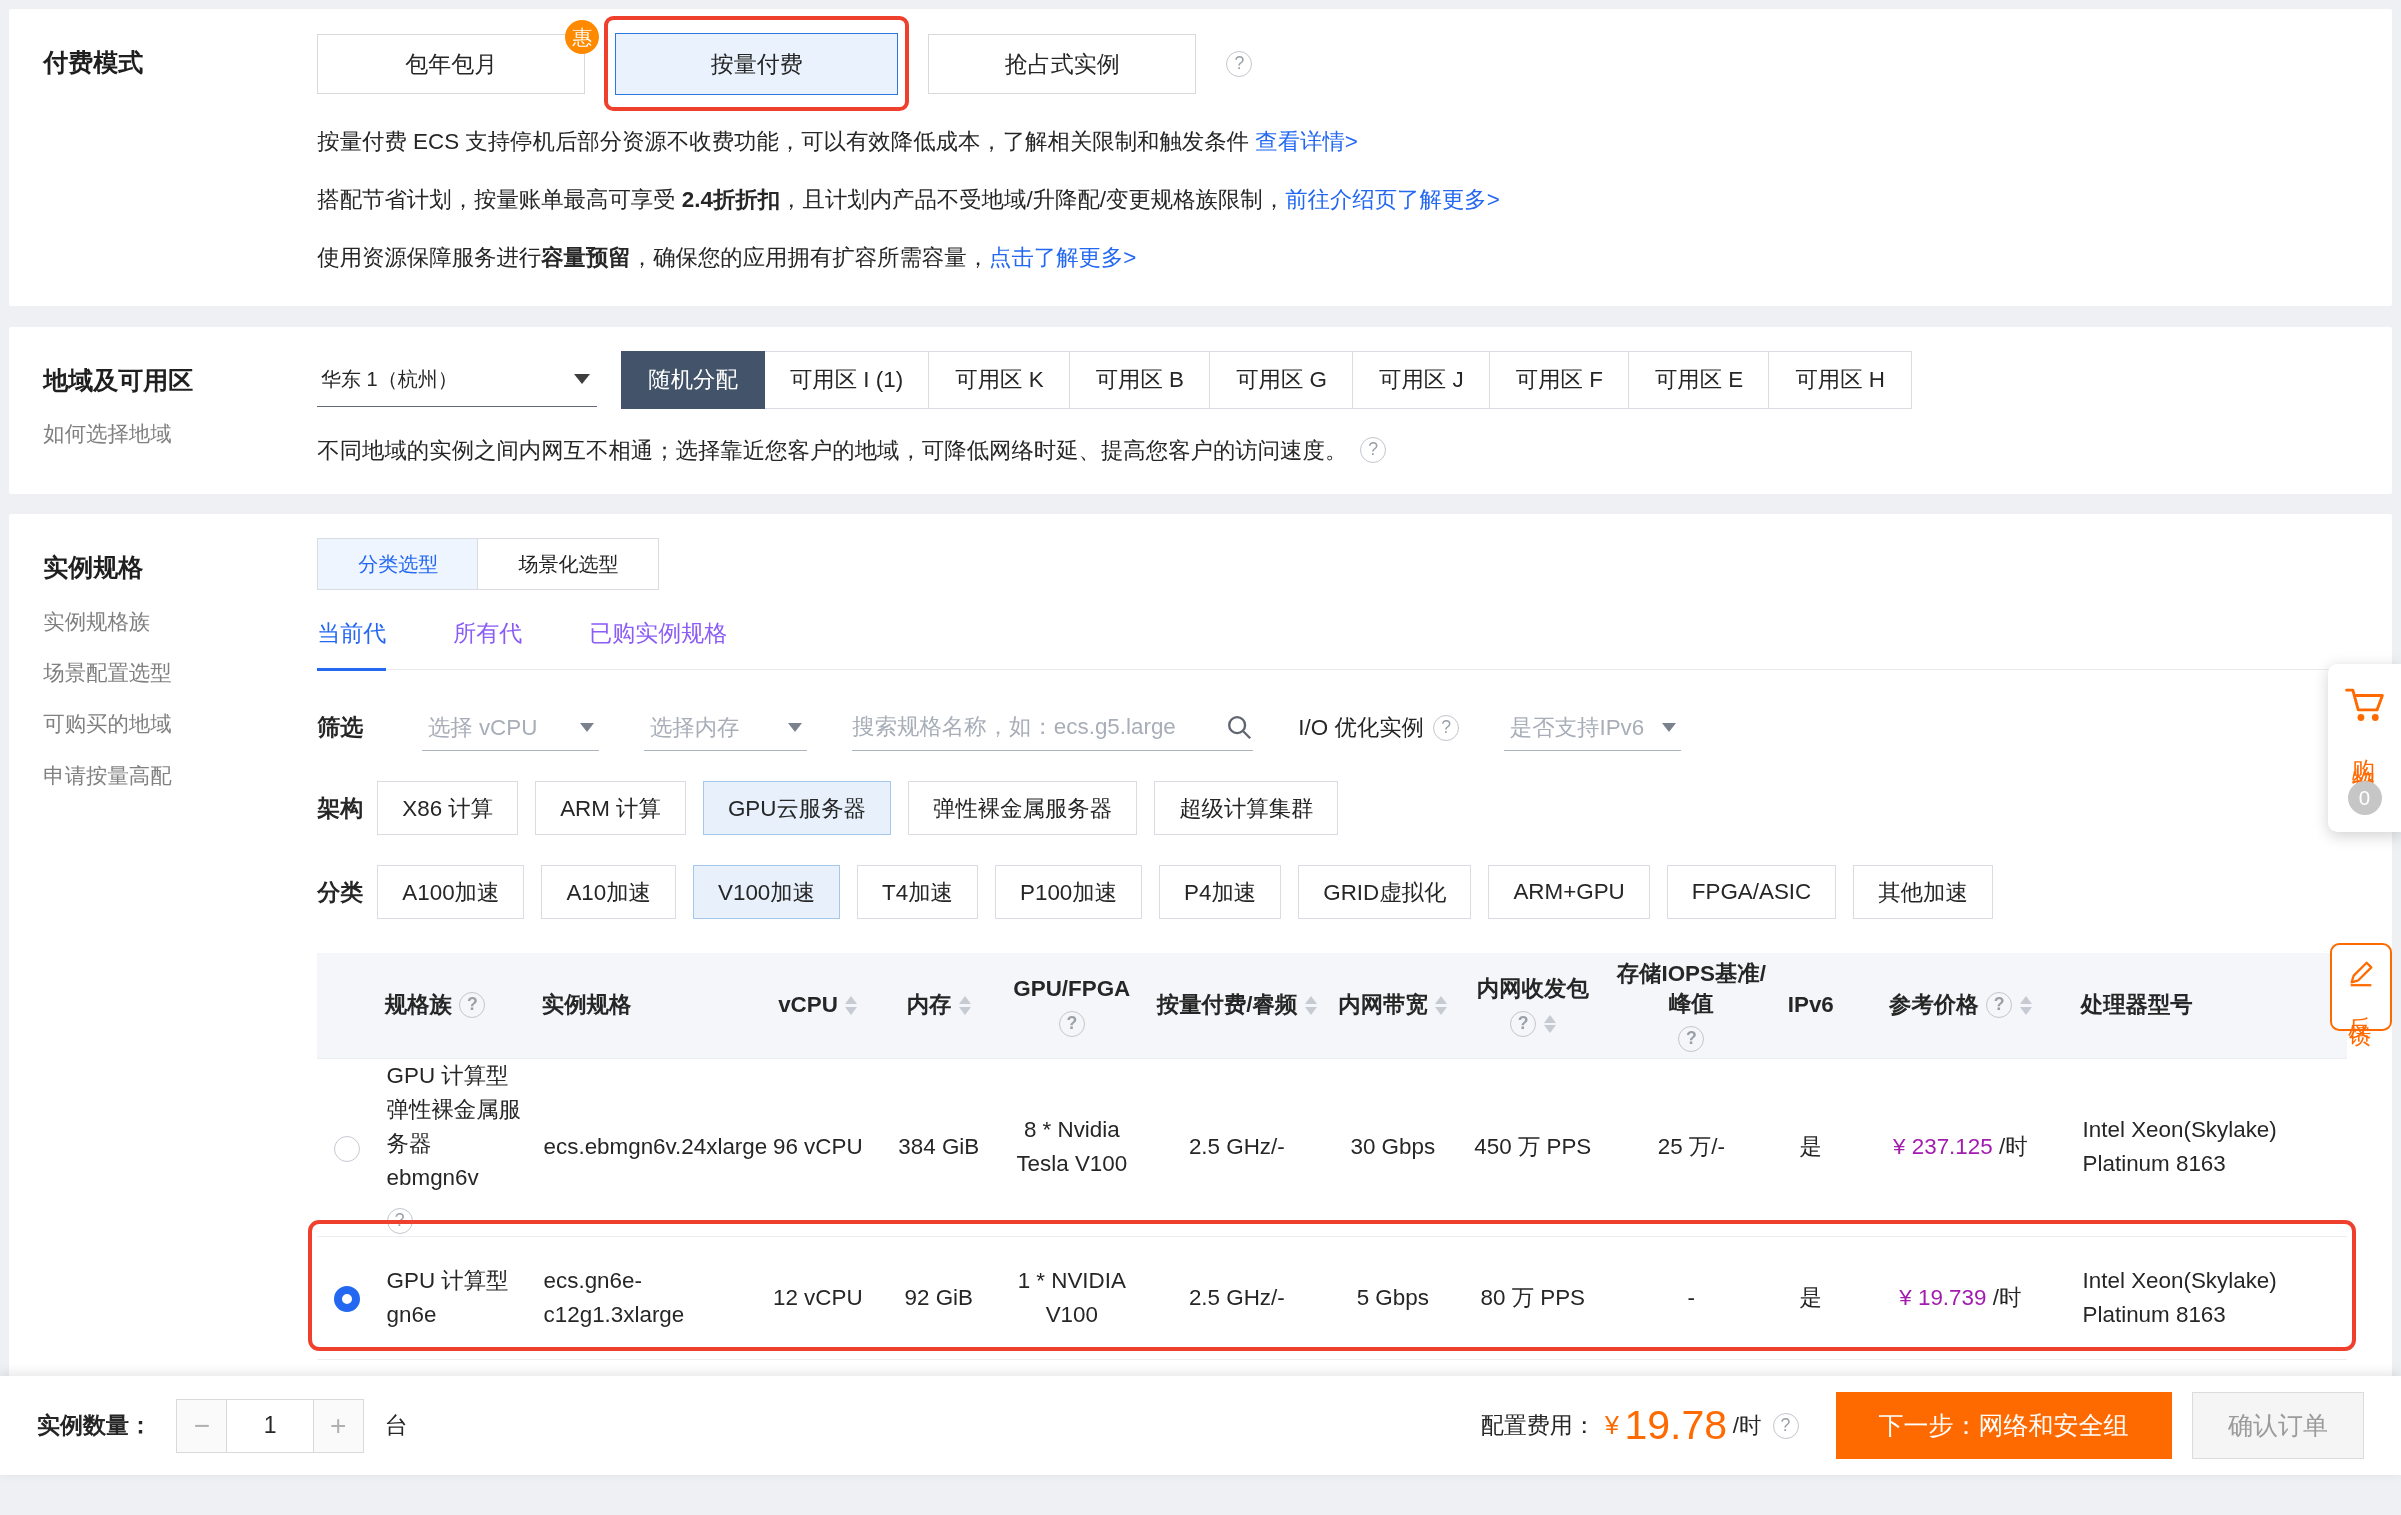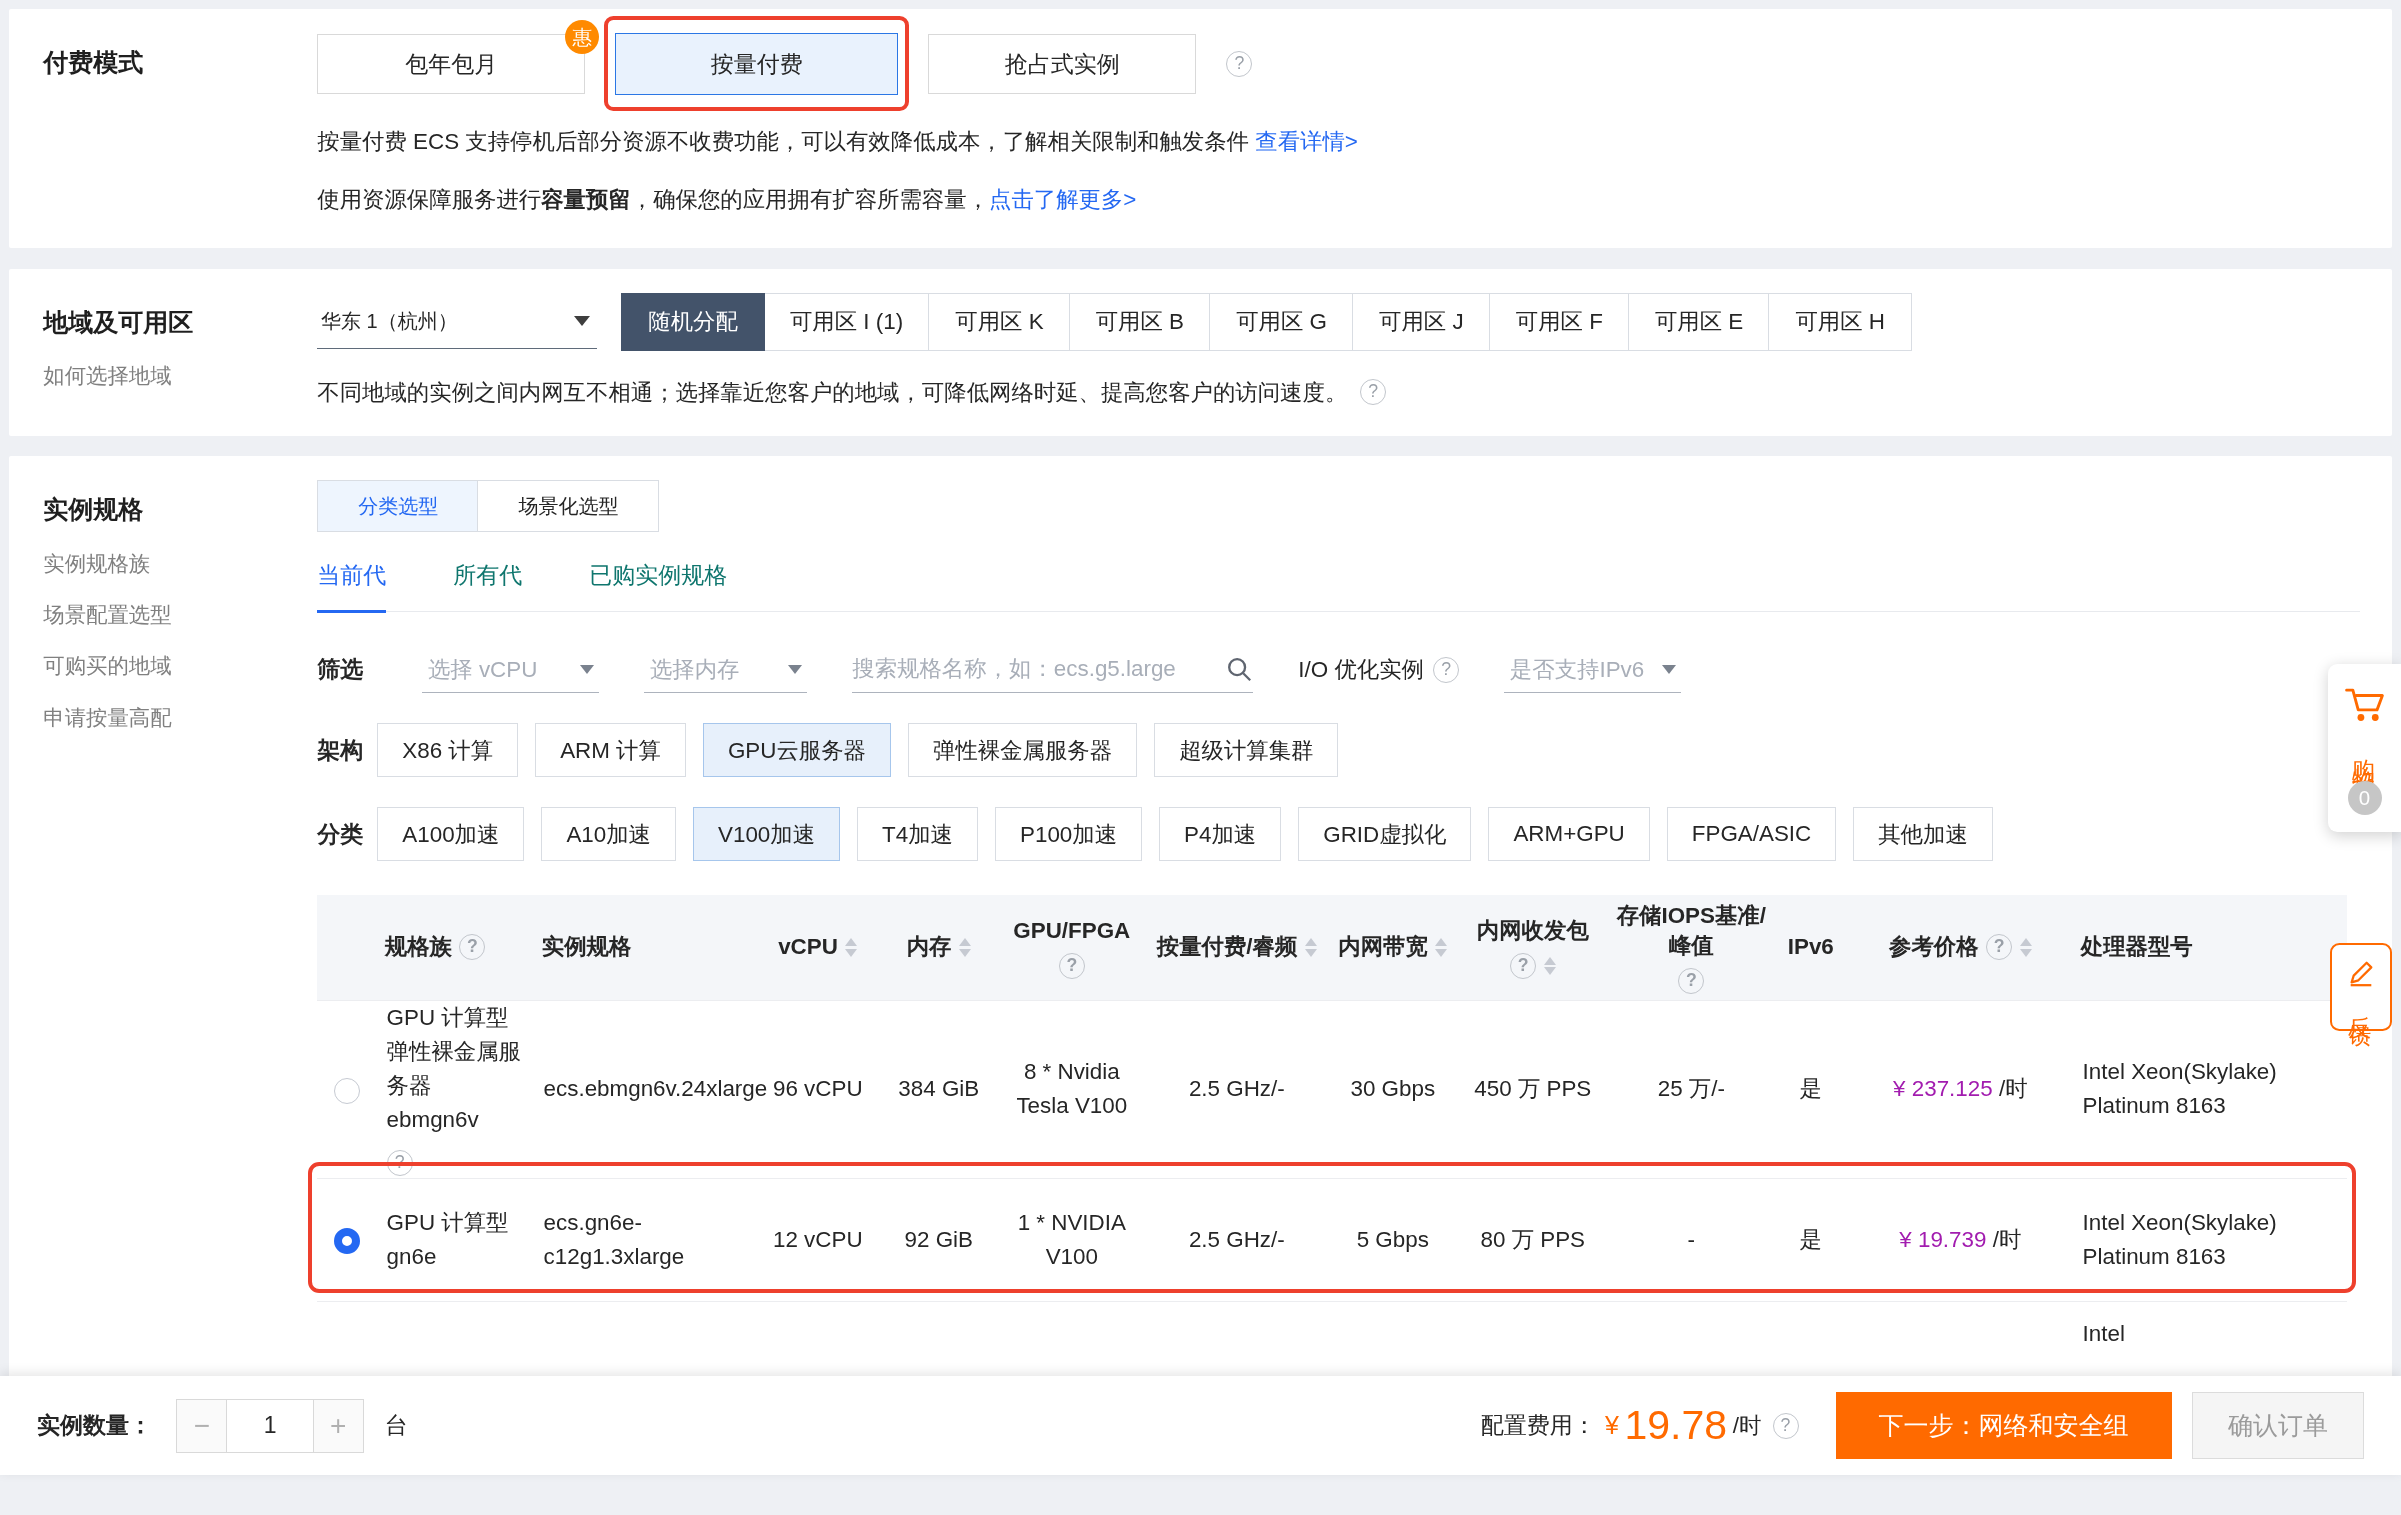--- a/index.html
+++ b/index.html
@@ -53,21 +53,21 @@
   .zone-btn.selected { background:#43536a; border-color:#43536a; color:#fff; position:relative; z-index:1; margin-left:0; }
   .note { margin-top:26px; font-size:22.4px; color:#262626; display:flex; align-items:center; gap:13px; }
 
   
   .top-tabs { display:flex; }
   .top-tab { height:52px; padding:0 40px; display:flex; align-items:center; font-size:20px;
              border:1.9px solid #d9dde3; background:#fff; cursor:pointer; font-family:inherit; color:#262626; }
   .top-tab + .top-tab { margin-left:-1.9px; }
   .top-tab.selected { color:#2468f2; background:#eef5fe; }
   .subtabs { display:flex; gap:67px; margin-top:28px; border-bottom:1.9px solid #e8eaee; }
-  .subtab { font-size:23px; padding-bottom:18.6px; cursor:pointer; color:#0f766e; margin-bottom:-1.9px;
+  .subtab { font-size:23px; padding-bottom:18.6px; cursor:pointer; color:#8b5cf6; margin-bottom:-1.9px;
             border-bottom:3.7px solid transparent; }
   .subtab.selected { color:#2468f2; border-bottom-color:#2468f2; }
 
   .filter-row { display:flex; align-items:center; margin-top:34px; gap:45px; }
   .row-label { font-size:23px; font-weight:bold; color:#262626; width:60px; flex-shrink:0; }
   .u-select { height:47px; border-bottom:1.9px solid #adb3bd; display:flex; align-items:center;
               justify-content:space-between; font-size:22.4px; color:#a8aeb8; padding:0 5.6px; cursor:pointer; }
   .u-select.w-vcpu { width:177px; } .u-select.w-mem { width:163px; } .u-select.w-ipv6 { width:177px; }
   .u-search { width:401px; height:47px; border-bottom:1.9px solid #adb3bd; display:flex; align-items:center; gap:7.5px; }
   .u-search input { flex:1; border:none; outline:none; font-size:22.4px; color:#262626; background:transparent; font-family:inherit; }
@@ -148,20 +148,21 @@
         <div class="btn-wrap selected-wrap">
           <div class="red-annotation"></div>
           <button class="pay-btn">按量付费</button>
         </div>
         <div class="btn-wrap">
           <button class="pay-btn">抢占式实例</button>
         </div>
         <span class="help-icon">?</span>
       </div>
       <p class="desc"><span>按量付费 ECS 支持停机后部分资源不收费功能，可以有效降低成本，了解相关限制和触发条件 </span><a class="link">查看详情&gt;</a></p>
+      <p class="desc"><span>搭配节省计划，按量账单最高可享受 </span><b>2.4折折扣</b><span>，且计划内产品不受地域/升降配/变更规格族限制，</span><a class="link">前往介绍页了解更多&gt;</a></p>
       <p class="desc"><span>使用资源保障服务进行</span><b>容量预留</b><span>，确保您的应用拥有扩容所需容量，</span><a class="link">点击了解更多&gt;</a></p>
     </div>
   </section>
 
   <section class="card">
     <div class="card-left">
       <h2 class="section-title">地域及可用区</h2>
       <a class="side-link">如何选择地域</a>
     </div>
     <div class="card-right">

